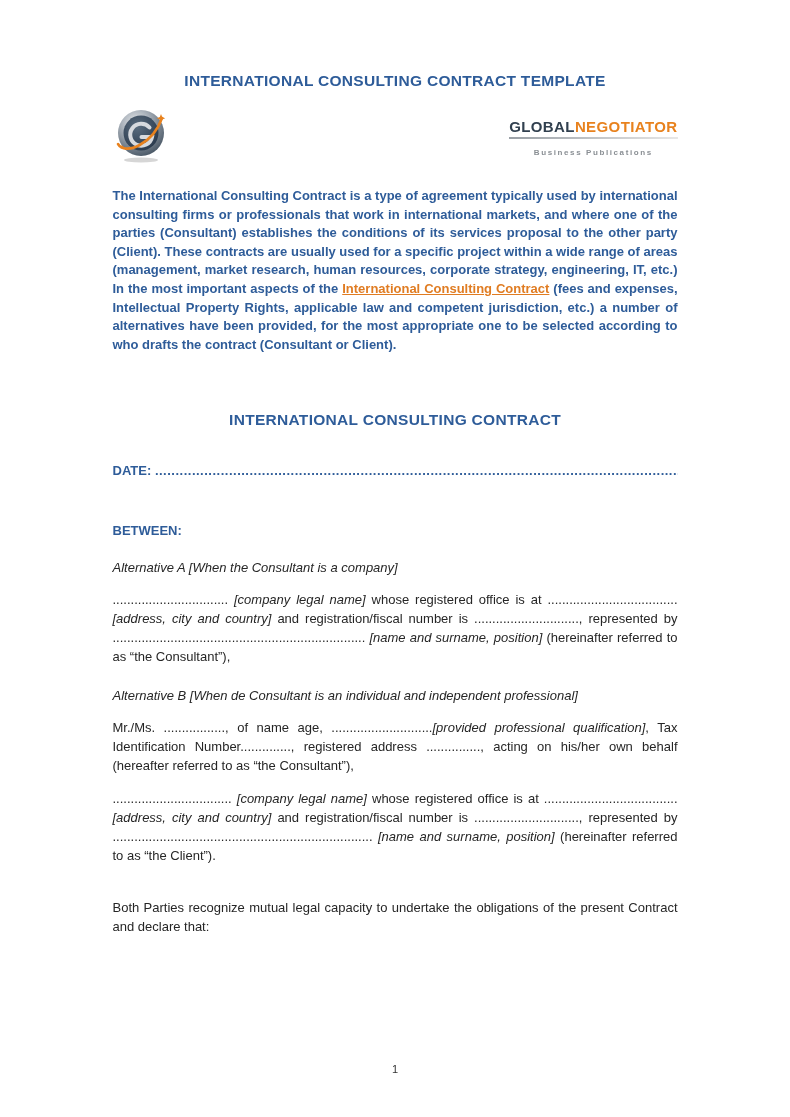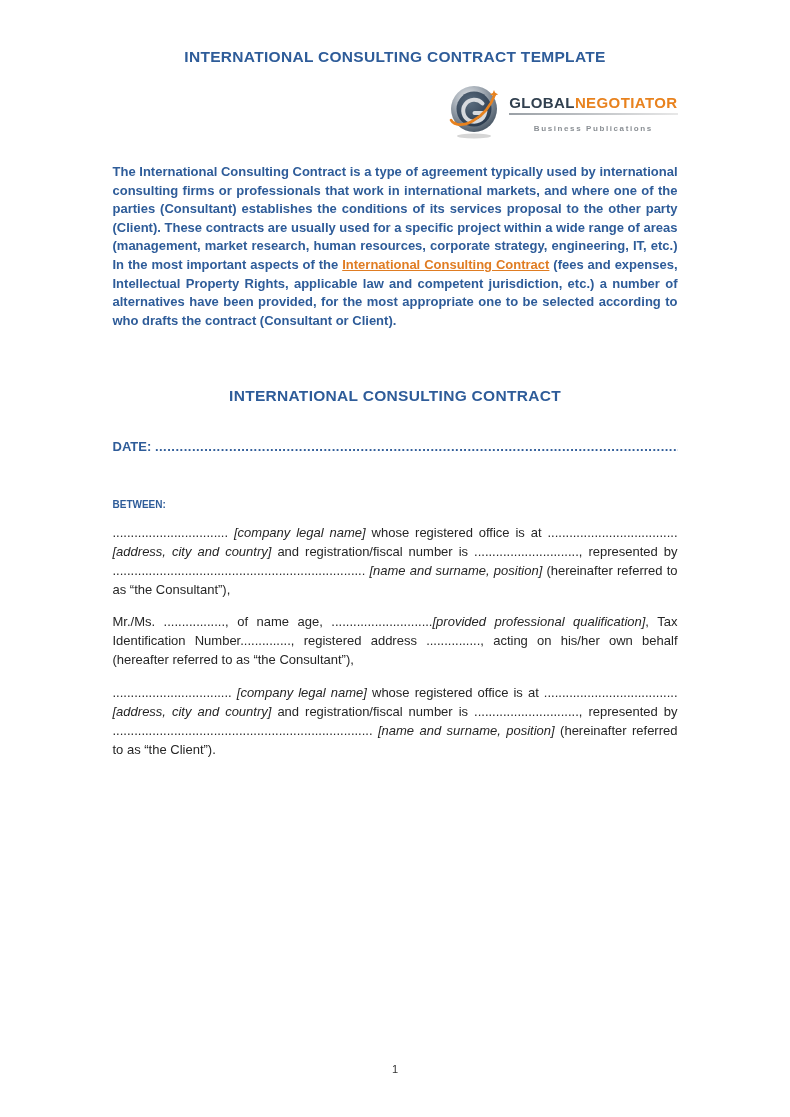--- a/index.html
+++ b/index.html
@@ -17,36 +17,36 @@
     height: 1117px;
     position: relative;
     overflow: hidden;
     font-family: "Liberation Sans", sans-serif;
     color: var(--body-text);
   }
   .page {
     position: absolute;
     inset: 0;
     background: #ffffff;
-    padding-top: 48px;
+    padding-top: 72px;
   }
   .content { width: 565px; margin: 0 auto; }
 
   .doc-title {
     text-align: center;
     font-size: 15.5px;
     font-weight: 700;
     letter-spacing: 0.3px;
     color: var(--heading-blue);
   }
 
   .logo-row {
     margin-top: 18px;
     display: flex;
-    justify-content: flex-end;
+    justify-content: space-between;
     align-items: center;
     gap: 7px;
     height: 58px;
   }
   .logo-text { display: flex; flex-direction: column; align-items: center; }
   .brand { font-size: 15px; font-weight: 700; letter-spacing: 0.4px; line-height: 17px; }
   .brand-global { color: var(--brand-navy); }
   .brand-negotiator { color: var(--brand-orange); }
   .brand-divider {
     width: 100%; height: 2px; margin-top: 2px;
@@ -88,21 +88,21 @@
     margin-top: 34px;
     font-size: 13px;
     font-weight: 700;
     color: var(--heading-blue);
     white-space: nowrap;
     overflow: hidden;
   }
   .date-dots { letter-spacing: 0.5px; }
 
   .section-label {
-    font-size: 10px;
+    font-size: 13px;
     font-weight: 700;
     color: var(--heading-blue);
   }
   .between-label { margin-top: 45px; }
   .and-label { margin-top: 17px; }
 
   .alt-line {
     margin-top: 20px;
     font-size: 13px;
     line-height: 19px;
@@ -168,26 +168,29 @@
     </div>
 
     <div class="intro"><span>The International Consulting Contract is a type of agreement typically used by international consulting firms or professionals that work in international markets, and where one of the parties (Consultant) establishes the conditions of its services proposal to the other party (Client). These contracts are usually used for a specific project within a wide range of areas (management, market research, human resources, corporate strategy, engineering, IT, etc.) In the most important aspects of the </span><span class="seg-link">International Consulting Contract</span><span> (fees and expenses, Intellectual Property Rights, applicable law and competent jurisdiction, etc.) a number of alternatives have been provided, for the most appropriate one to be selected according to who drafts the contract (Consultant or Client).</span></div>
 
     <div class="contract-title">INTERNATIONAL CONSULTING CONTRACT</div>
 
     <div class="date-line"><span>DATE:</span> <span class="date-dots">....................................................................................................................................................................................</span></div>
 
     <div class="section-label between-label">BETWEEN:</div>
 
+    <div class="alt-line"><span class="seg-italic">Alternative A [When the Consultant is a company]</span></div>
 
     <div class="para"><span>................................ </span><span class="seg-italic">[company legal name]</span><span> whose registered office is at .................................... </span><span class="seg-italic">[address, city and country]</span><span> and registration/fiscal number is ............................., represented by ...................................................................... </span><span class="seg-italic">[name and surname, position]</span><span> (hereinafter referred to as “the Consultant”),</span></div>
 
+    <div class="alt-line" style="margin-top:20px"><span class="seg-italic">Alternative B [When de Consultant is an individual and independent professional]</span></div>
 
     <div class="para"><span>Mr./Ms. ................., of name age, ............................</span><span class="seg-italic">[provided professional qualification]</span><span>, Tax Identification Number.............., registered address ..............., acting on his/her own behalf (hereafter referred to as “the Consultant”),</span></div>
 
 
     <div class="para" style="margin-top:14px"><span>................................. </span><span class="seg-italic">[company legal name]</span><span> whose registered office is at ..................................... </span><span class="seg-italic">[address, city and country]</span><span> and registration/fiscal number is ............................., represented by ........................................................................ </span><span class="seg-italic">[name and surname, position]</span><span> (hereinafter referred to as “the Client”).</span></div>
 
+    <div class="para closing">Both Parties recognize mutual legal capacity to undertake the obligations of the present Contract and declare that:</div>
 
   </div>
 
   <div class="page-number">1</div>
 </div>
 
 </body></html>

